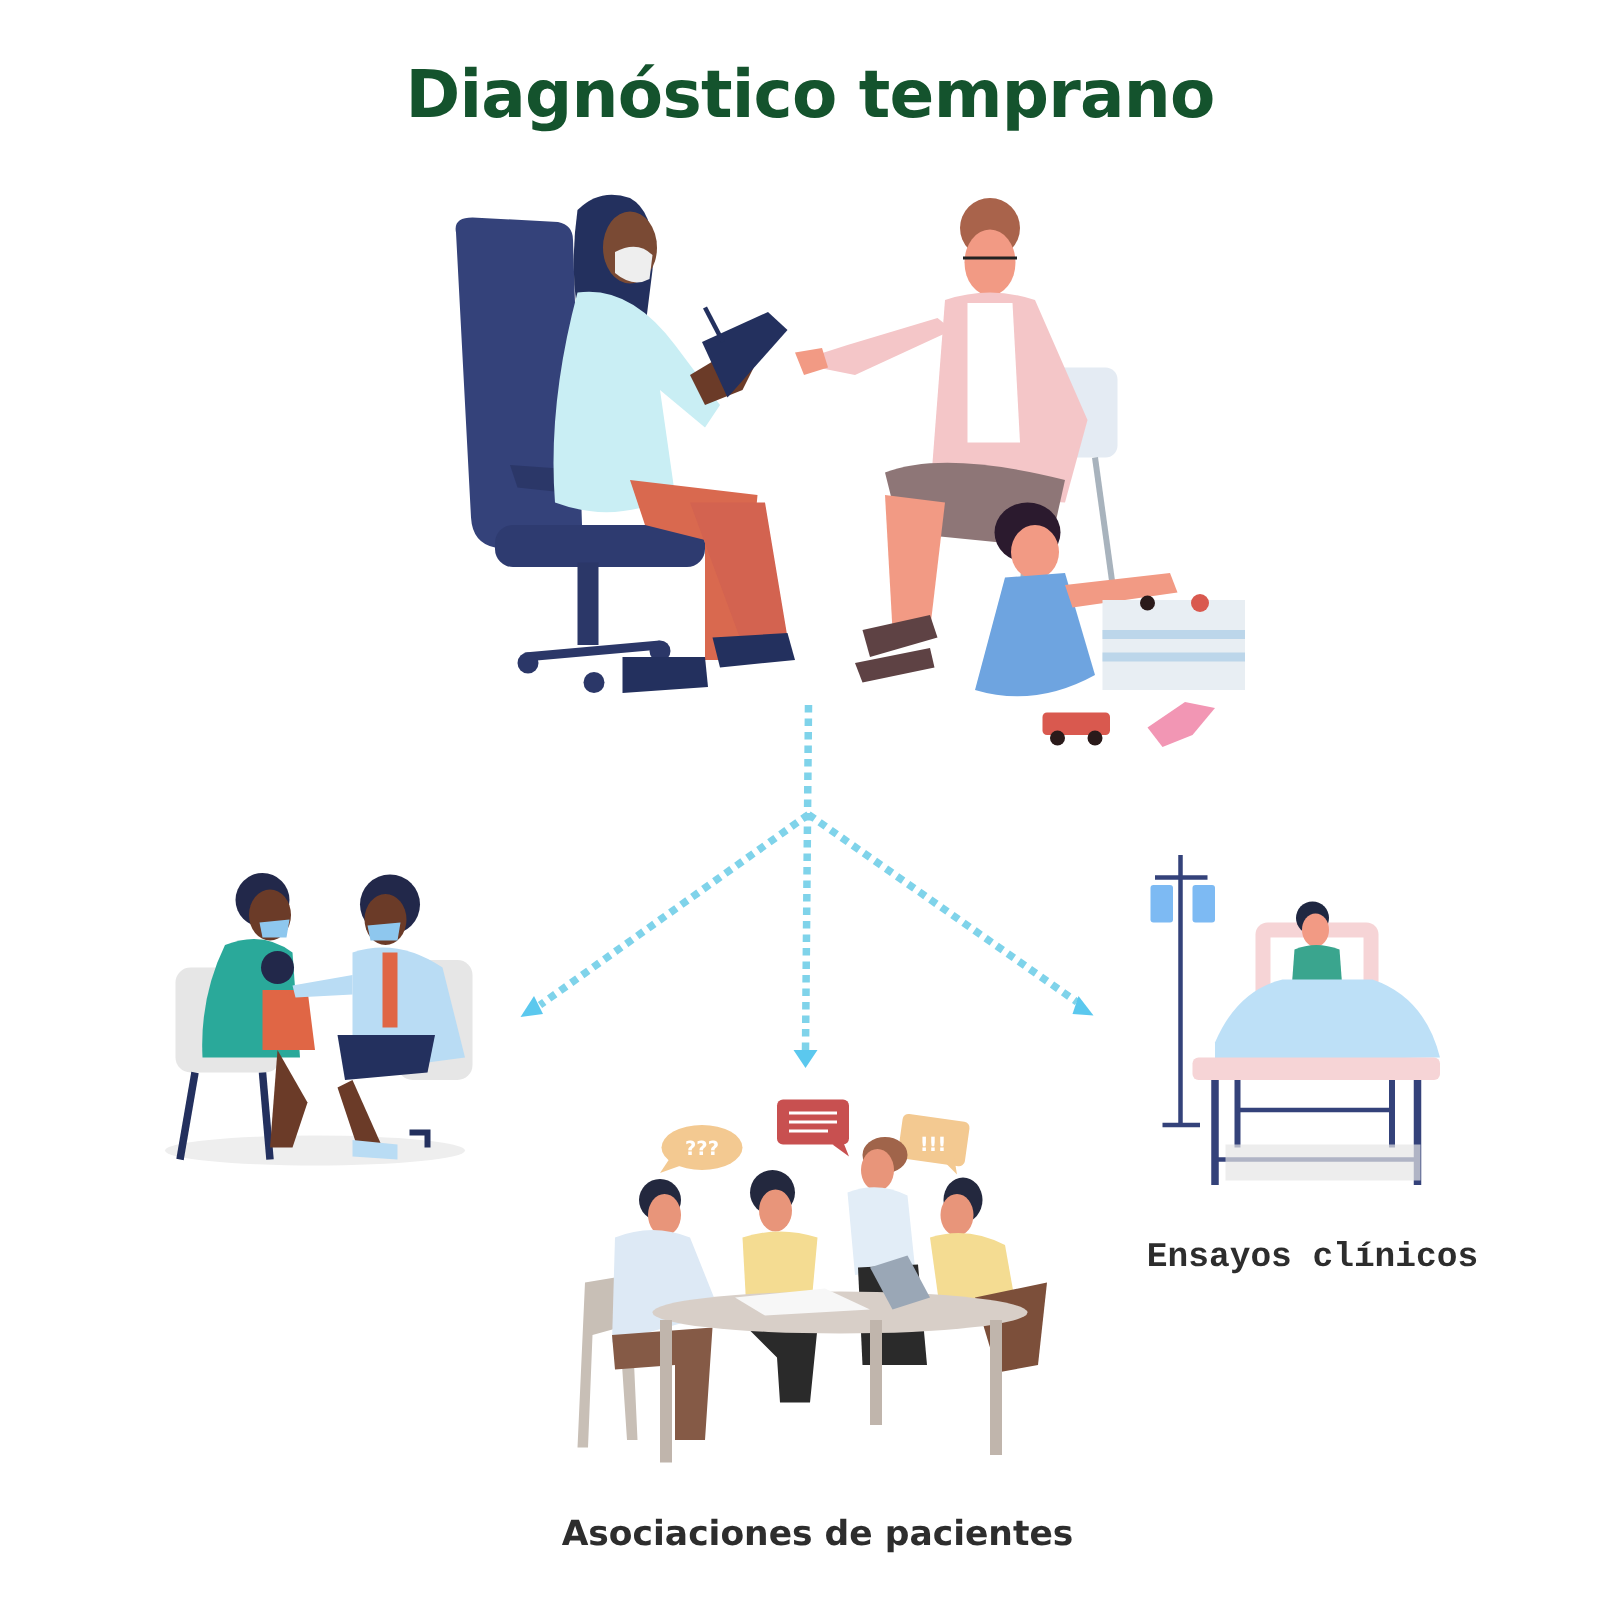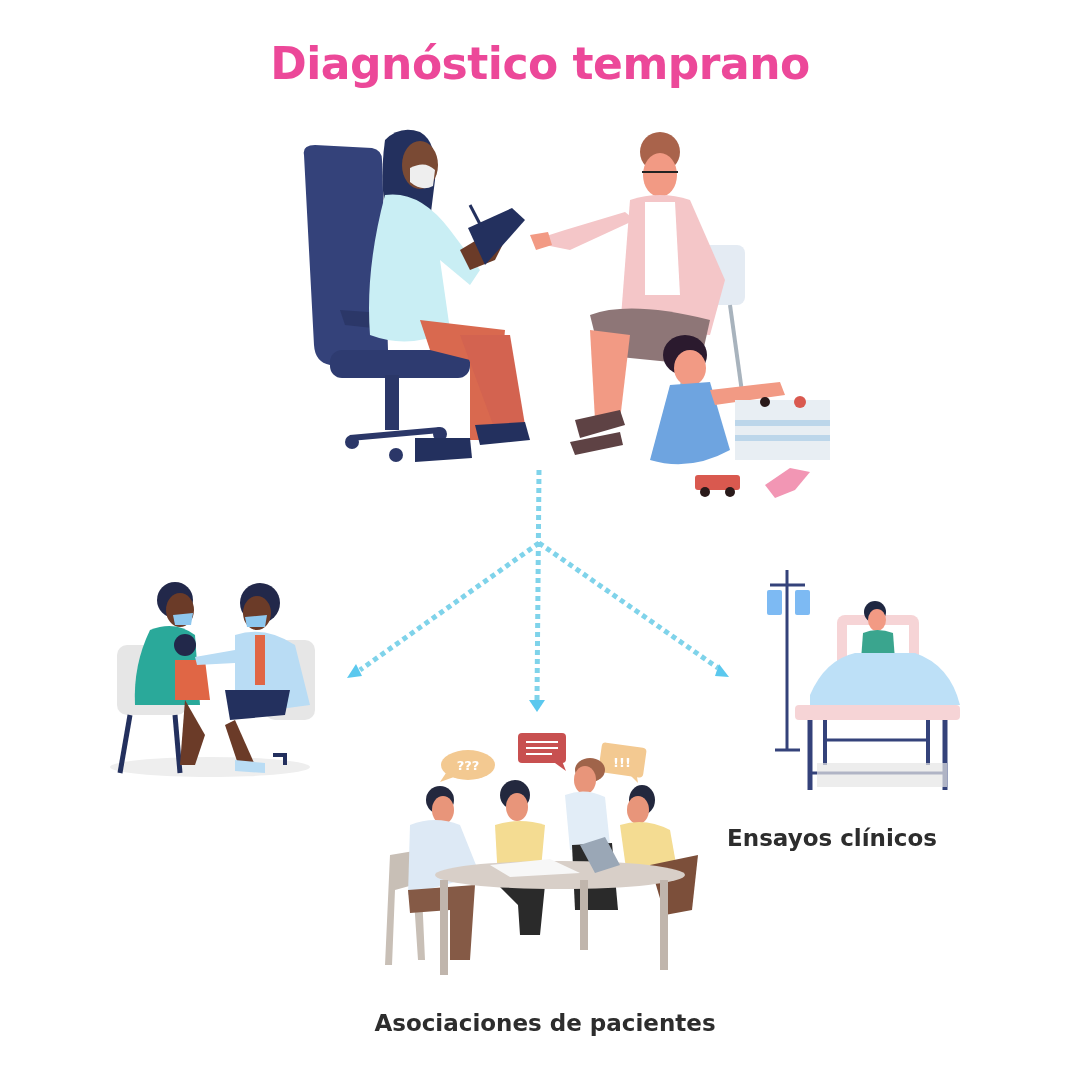--- a/index.html
+++ b/index.html
@@ -1,23 +1,23 @@
 <!DOCTYPE html>
 <html><head>
 <meta charset="utf-8">
 <style>
   html, body { margin: 0; padding: 0; background: #ffffff; }
   body { width: 1080px; height: 1080px; position: relative; overflow: hidden;
          font-family: "DejaVu Sans", "Liberation Sans", sans-serif; color: #2b2b2b; }
   .title { position: absolute; left: 0; width: 1080px; top: 38px; text-align: center;
-           font-size: 44px; font-weight: bold; letter-spacing: -0.5px; color: #ec4899; }
+           font-size: 44px; font-weight: bold; letter-spacing: -0.5px; color: #14532d; }
   .label { position: absolute; text-align: center; font-weight: bold; font-size: 23px;
            line-height: 36px; color: #2d2d2d; }
   .lbl-treat { left: 100px; width: 250px; top: 800px; }
-  .lbl-trials { left: 702px; width: 260px; top: 820px; }
+  .lbl-trials { left: 745px; width: 260px; top: 820px; font-family: Liberation Mono, monospace; }
   .lbl-assoc { left: 330px; width: 430px; top: 1005px; text-align: center; }
   svg.layer { position: absolute; left: 0; top: 0; }
   .illus { position: absolute; }
   .bubble-text { font-family: "DejaVu Sans", sans-serif; font-size: 13px; fill: #ffffff; font-weight: bold; }
 </style>
 </head>
 <body>
 
 <div class="title">Diagnóstico temprano</div>
 

